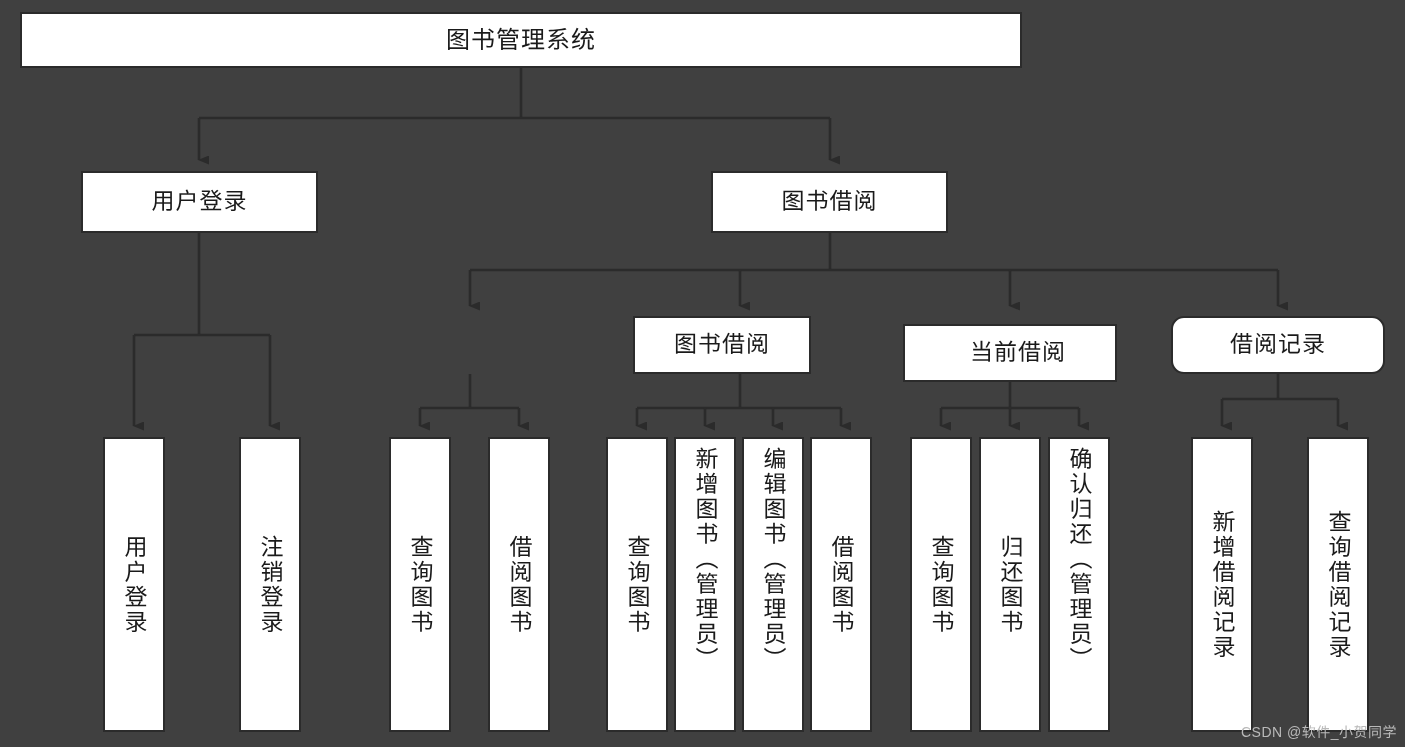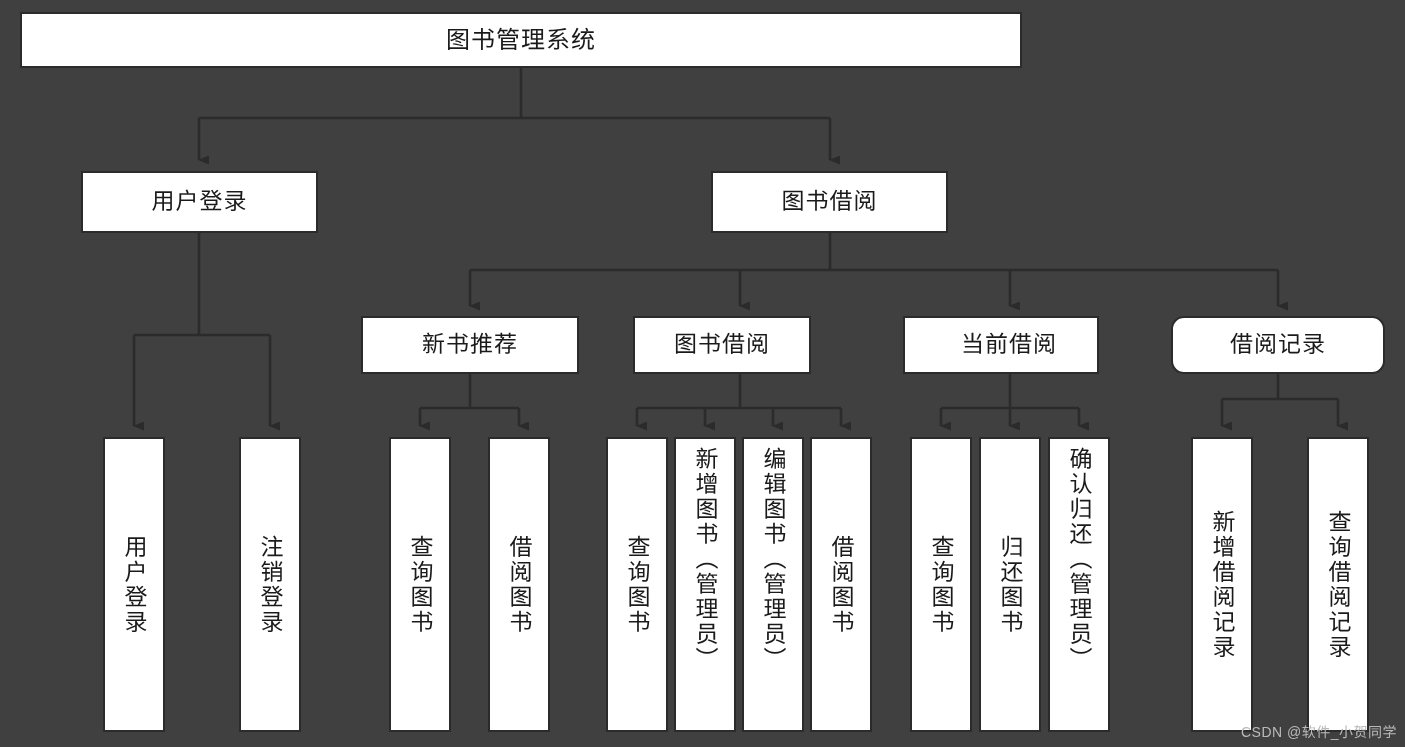--- a/index.html
+++ b/index.html
@@ -133,27 +133,24 @@
     <span>图书管理系统</span>
   </div>
 
   <div class="node horiz" style="left:81px; top:171px; width:237px; height:62px;">
     <span>用户登录</span>
   </div>
   <div class="node horiz" style="left:711px; top:171px; width:237px; height:62px;">
     <span>图书借阅</span>
   </div>
 
-  <div class="node horiz" style="left:361px; top:316px; width:218px; height:58px;">
-    <span>新书推荐</span>
-  </div>
   <div class="node horiz" style="left:633px; top:316px; width:178px; height:58px;">
     <span>图书借阅</span>
   </div>
-  <div class="node horiz" style="left:903px; top:316px; width:196px; height:58px;padding-left:16px;">
+  <div class="node horiz" style="left:903px; top:324px; width:214px; height:58px;padding-left:16px;">
     <span>当前借阅</span>
   </div>
   <div class="node horiz" style="left:1171px; top:316px; width:214px; height:58px;border-radius:13px;">
     <span>借阅记录</span>
   </div>
 
   <div class="node vert centered" style="left:103px; top:437px; width:62px; height:295px;">
     <span class="vtext">用户登录</span>
   </div>
   <div class="node vert centered" style="left:239px; top:437px; width:62px; height:295px;">

